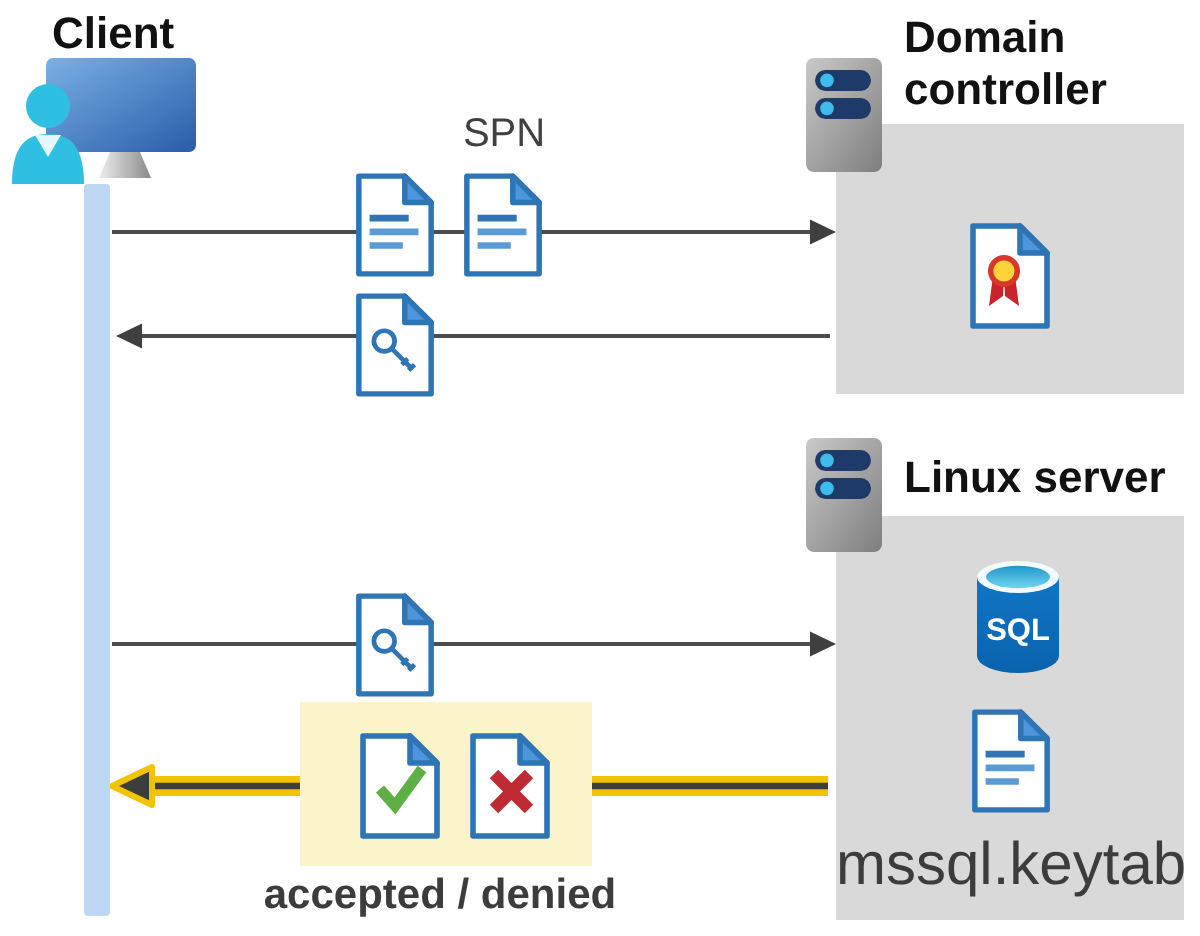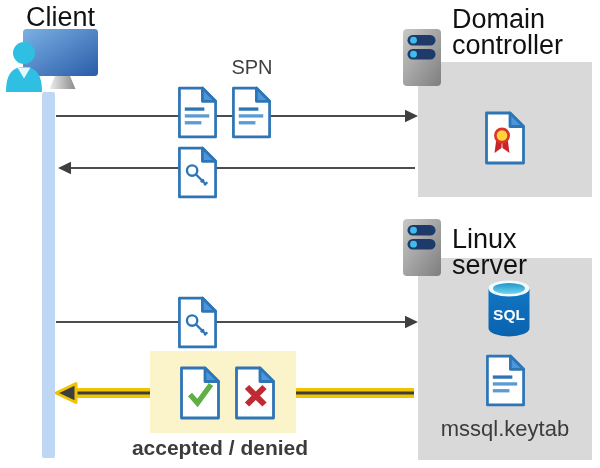--- a/index.html
+++ b/index.html
@@ -28,29 +28,29 @@
   #key-doc-2{left:176px;top:296px;}
   #check-doc{left:178px;top:366px;}
   #deny-doc{left:233px;top:366px;}
   #dc-server-icon{left:402px;top:28px;}
   #lx-server-icon{left:402px;top:218px;}
   #cert-doc{left:483px;top:111px;}
   #sql-icon{left:486px;top:278px;}
   #keytab-doc{left:484px;top:354px;}
   
   .lbl{position:absolute;z-index:4;color:#111111;}
-  .lbl-title{font-size:27px;font-weight:normal;line-height:26px;}
+  .lbl-title{font-size:22px;font-weight:bold;line-height:26px;}
   .lbl-sub{font-size:20px;color:#404040;}
   #client-label{left:26px;top:4px;}
   #dc-label{left:452px;top:6px;width:142px;}
   #lx-label{left:452px;top:226px;width:142px;}
   #tgt-label{left:172px;top:56px;width:50px;text-align:center;}
   #spn-label{left:226px;top:56px;width:52px;text-align:center;}
   #result-label{left:120px;top:436px;width:200px;text-align:center;font-size:21px;color:#3C3C3C;font-weight:bold;}
-  #keytab-label{left:418px;top:416px;width:174px;text-align:center;font-size:22px;color:#3C3C3C;}
+  #keytab-label{left:418px;top:416px;width:174px;text-align:center;font-size:30px;color:#3C3C3C;}
 </style>
 </head>
 <body>
 
 <svg width="0" height="0" style="position:absolute" aria-hidden="true">
   <defs>
     <linearGradient id="gMon" x1="0" y1="0" x2="1" y2="1">
       <stop offset="0" stop-color="#7BB0E4"></stop>
         <stop offset="1" stop-color="#2A5CA8"></stop>
     </linearGradient>

